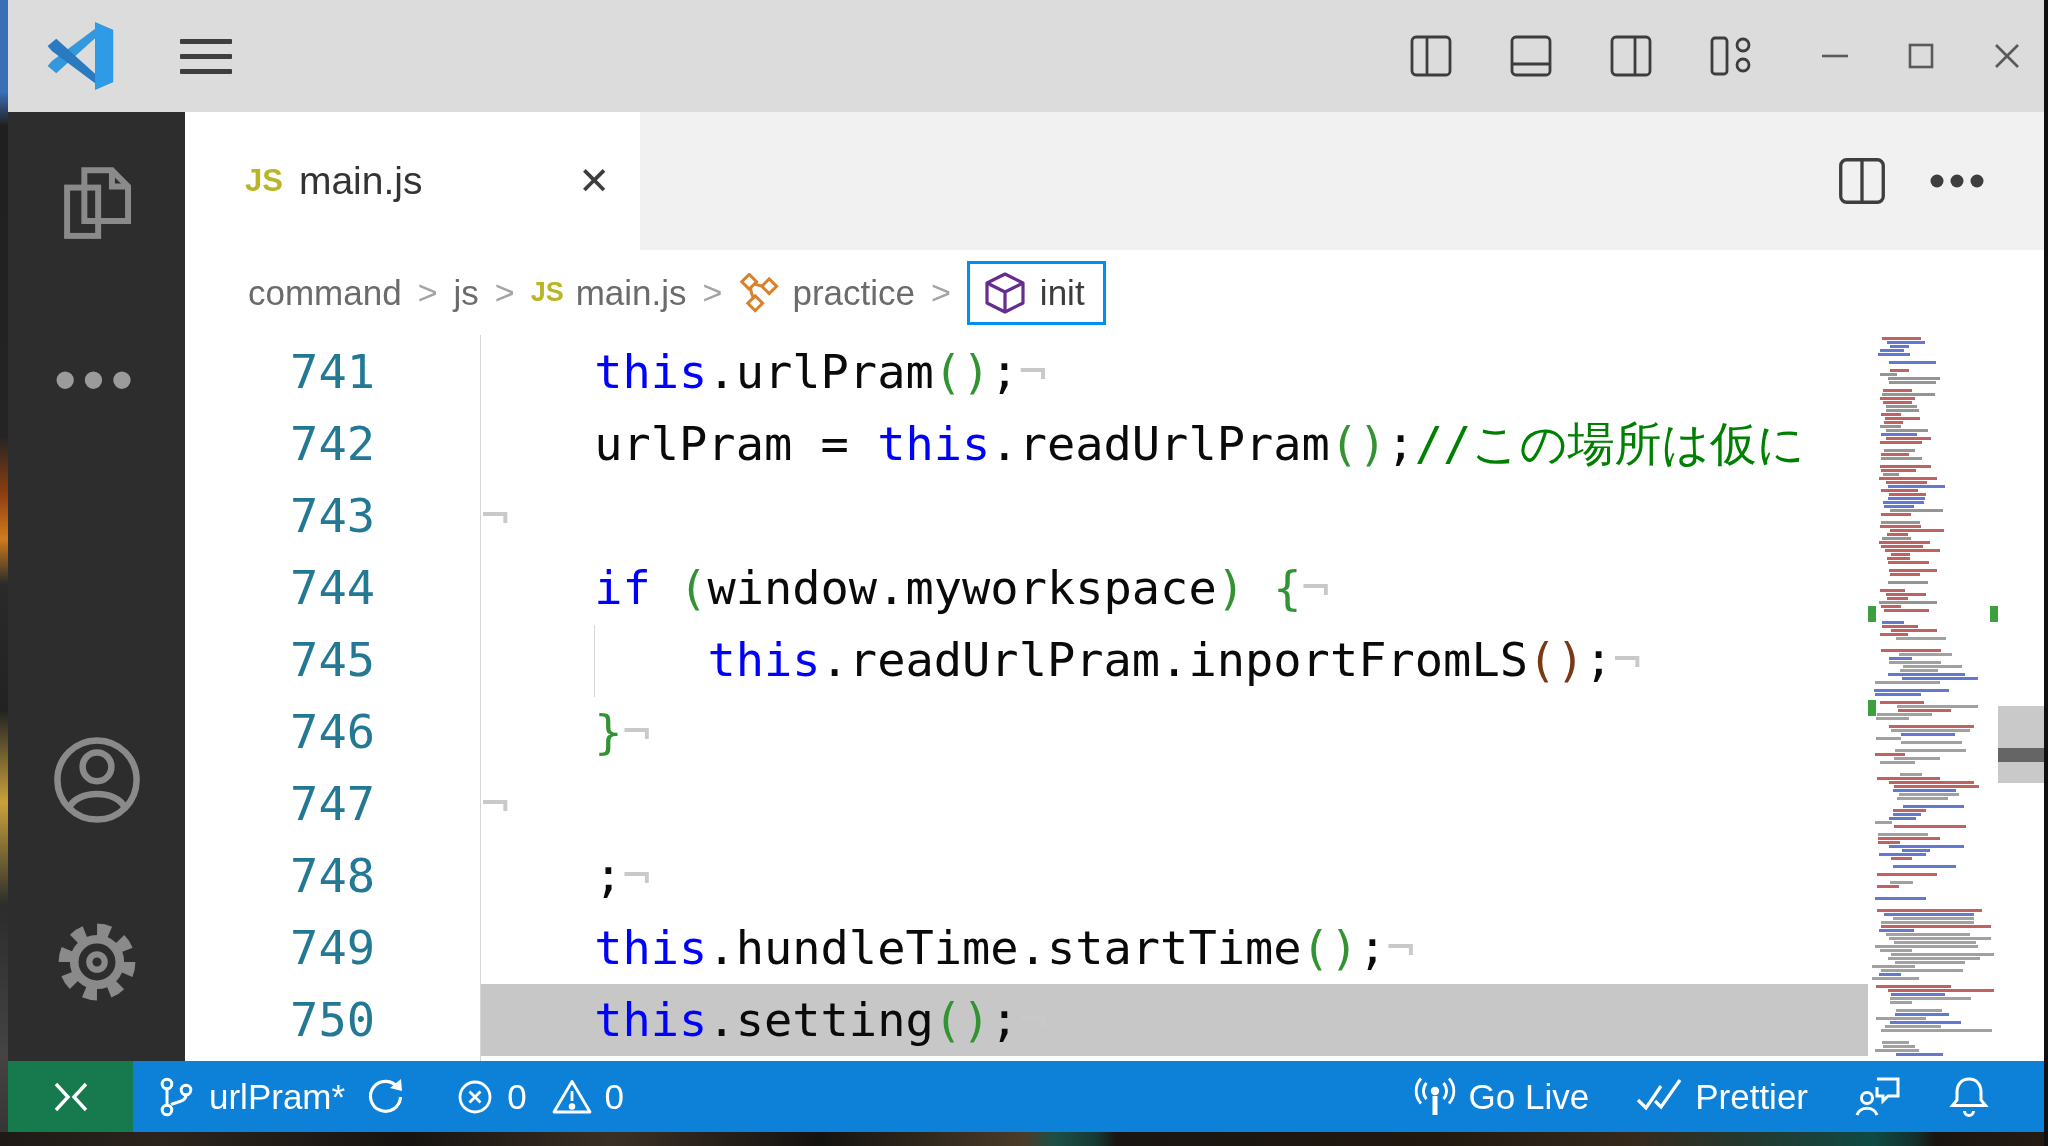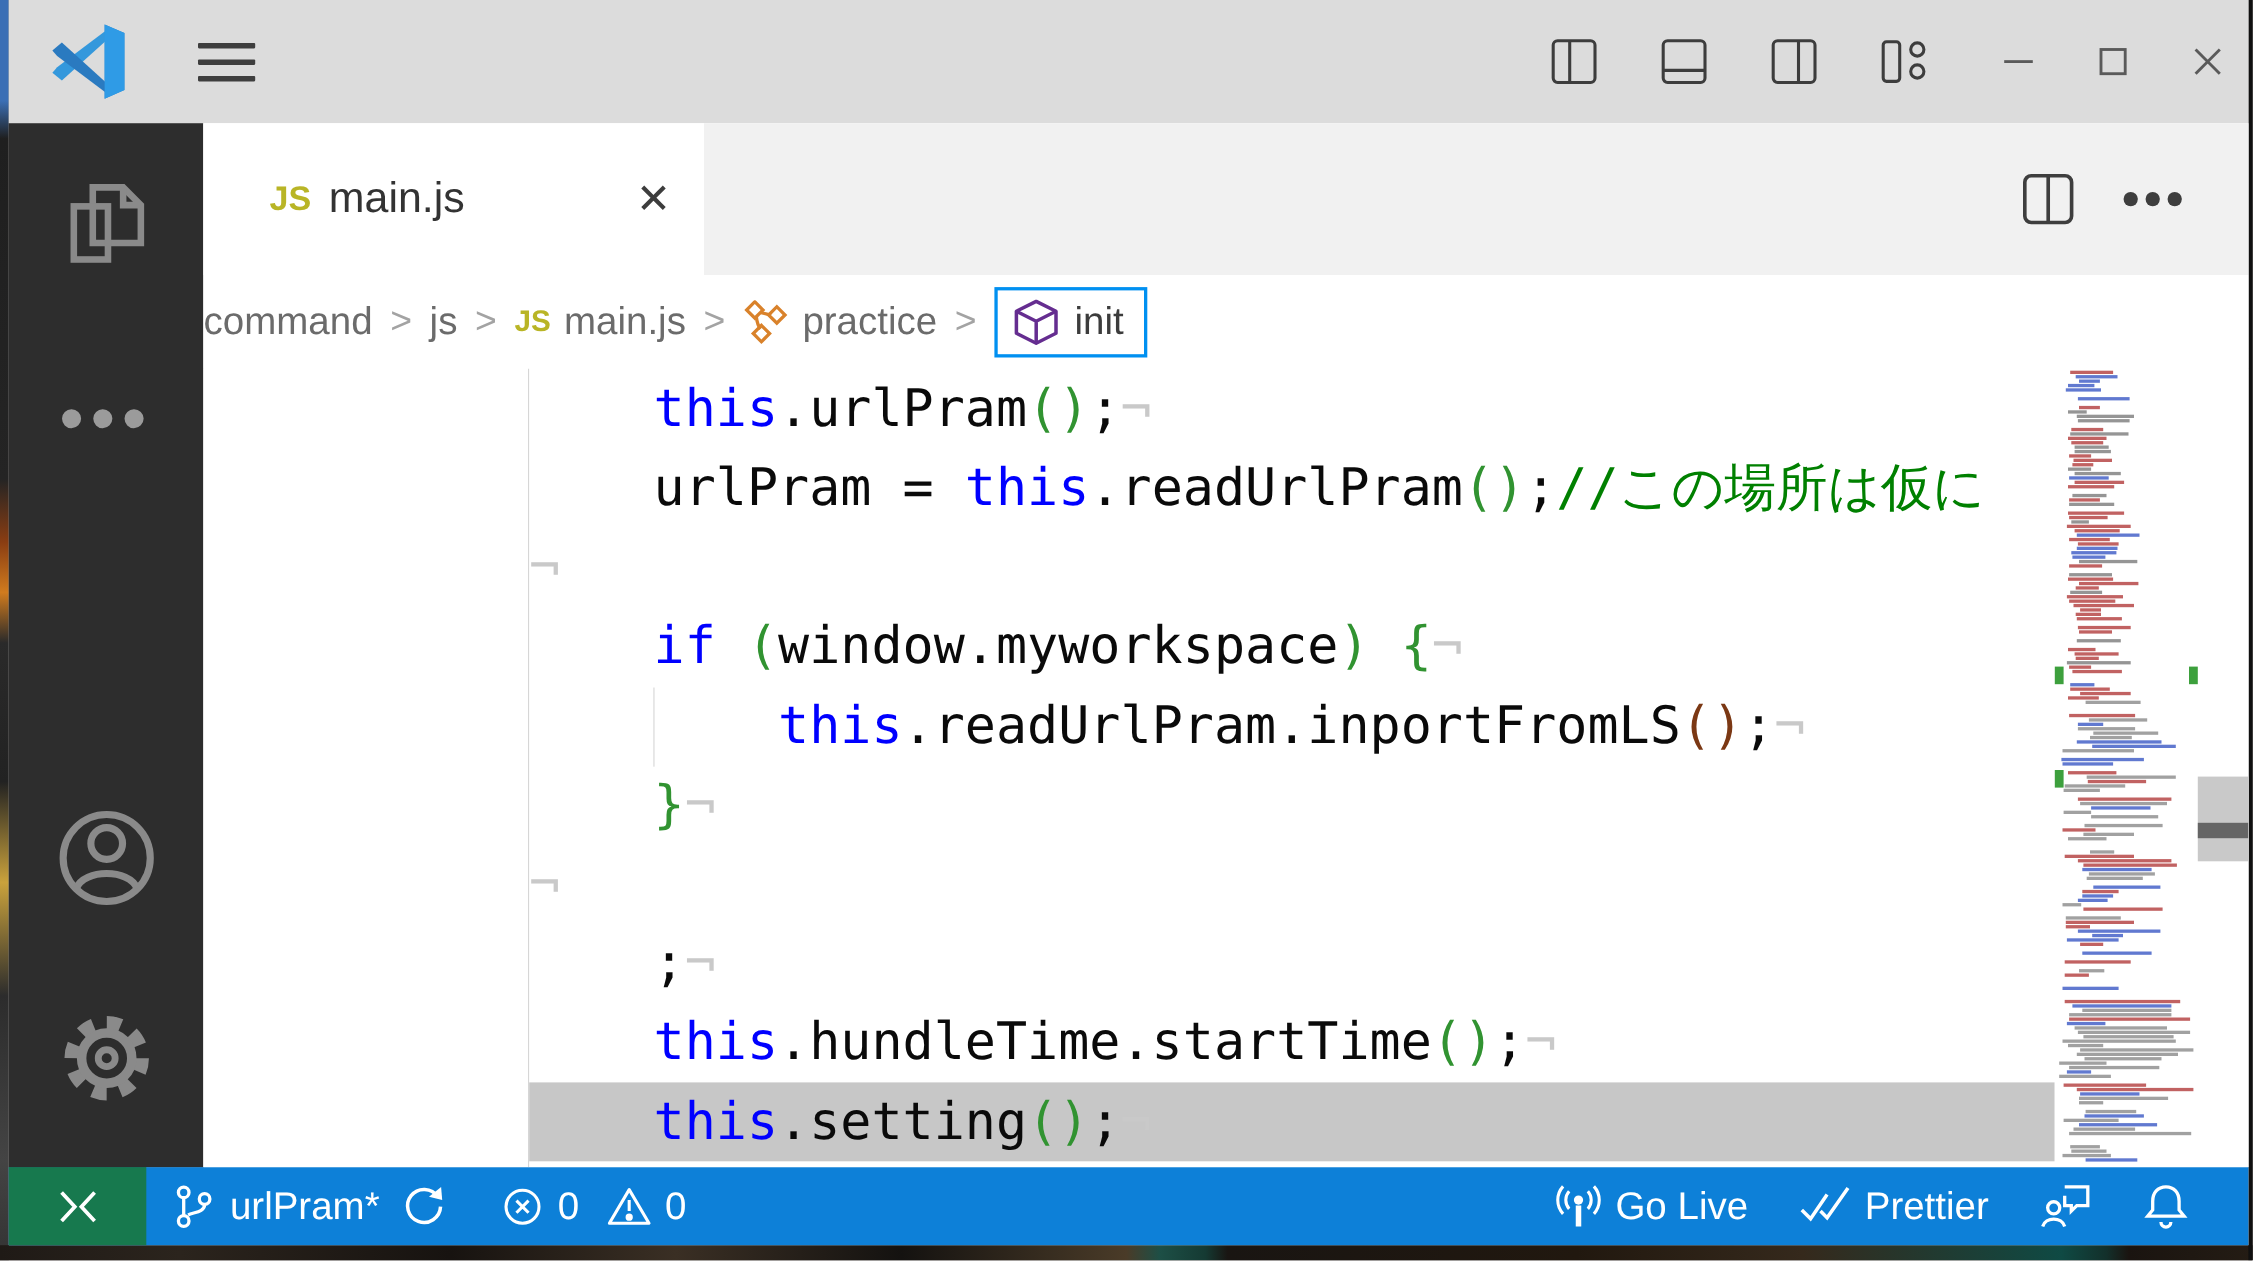--- a/index.html
+++ b/index.html
@@ -37,21 +37,21 @@
   
   .tabbar { position:absolute; left:0; top:0; right:0; height:138px; background:#f1f1f1; }
   .tab-active { position:absolute; left:0; top:0; width:455px; height:138px; background:#ffffff; display:flex; align-items:center; cursor:pointer; }
   .js-badge { font-weight:700; color:#b9b526; }
   .tab-active .js-badge { margin-left:60px; font-size:31px; }
   .tab-label { margin-left:16px; font-size:39px; color:#333; }
   .tab-close { margin-left:auto; margin-right:30px; font-size:38px; color:#3d3d3d; cursor:pointer; }
   .tab-actions { position:absolute; top:0; right:0; height:138px; display:flex; align-items:center; gap:40px; padding-right:58px; }
 
   
-  .breadcrumbs { position:absolute; left:0; top:138px; right:0; height:85px; background:#fff; display:flex; align-items:center; font-size:35px; color:#6b6b6b; }
+  .breadcrumbs { position:absolute; left:0; top:138px; right:0; height:85px; background:#fff; display:flex; align-items:center; padding-left:63px; font-size:35px; color:#6b6b6b; }
   .bc-item { display:flex; align-items:center; gap:12px; cursor:pointer; white-space:nowrap; }
   .bc-sep { margin:0 16px; color:#a3a3a3; font-size:34px; }
   .breadcrumbs .js-badge { font-size:27px; }
   .bc-focused { display:flex; align-items:center; gap:12px; border:3px solid #0090f1; padding:6px 18px 6px 12px; cursor:pointer; }
   .bc-focused .bc-label { color:#3c3c3c; text-underline-offset:7px; text-decoration-thickness:3px; }
 
   
   .editor { position:absolute; left:0; top:223px; right:0; bottom:0; background:#fff; overflow:hidden; }
   .gutter { position:absolute; left:0; top:1px; width:190px; text-align:right;
     font-family:"DejaVu Sans Mono", monospace; font-size:47px; line-height:72px; color:#237893; }
@@ -208,20 +208,32 @@
           <span class="bc-focused">
             <svg width="46" height="46" viewBox="0 0 46 46" fill="none" stroke="#652d90" stroke-width="3.2" stroke-linejoin="round">
               <path d="M23 4 L41 13 V33 L23 42 L5 33 V13 Z"></path>
               <path d="M5 13 L23 22 L41 13 M23 22 V42"></path>
             </svg>
             <span class="bc-label">init</span>
           </span>
         </div>
 
         <div class="editor">
+          <div class="gutter">
+              <div style="height: 72px;">741</div>
+              <div style="height: 72px;">742</div>
+              <div style="height: 72px;">743</div>
+              <div style="height: 72px;">744</div>
+              <div style="height: 72px;">745</div>
+              <div style="height: 72px;">746</div>
+              <div style="height: 72px;">747</div>
+              <div style="height: 72px;">748</div>
+              <div style="height: 72px;">749</div>
+              <div style="height: 72px;">750</div>
+            </div>
           <div class="indent-guide" style="left:295px; top:0; height:726px;"></div>
           <div class="indent-guide" style="left:409px; top:290px; height:72px;"></div>
           <div class="code-area">
               <div class="code-line"><span class="tok-k">    </span><span class="tok-b">this</span><span class="tok-k">.urlPram</span><span class="tok-g">()</span><span class="tok-k">;</span><span class="tok-w">¬</span></div>
               <div class="code-line"><span class="tok-k">    urlPram = </span><span class="tok-b">this</span><span class="tok-k">.readUrlPram</span><span class="tok-g">()</span><span class="tok-k">;</span><span class="tok-c">//この場所は仮に</span></div>
               <div class="code-line"><span class="tok-w">¬</span></div>
               <div class="code-line"><span class="tok-k">    </span><span class="tok-b">if</span><span class="tok-k"> </span><span class="tok-g">(</span><span class="tok-k">window.myworkspace</span><span class="tok-g">)</span><span class="tok-k"> </span><span class="tok-g">{</span><span class="tok-w">¬</span></div>
               <div class="code-line"><span class="tok-k">        </span><span class="tok-b">this</span><span class="tok-k">.readUrlPram.inportFromLS</span><span class="tok-r">()</span><span class="tok-k">;</span><span class="tok-w">¬</span></div>
               <div class="code-line"><span class="tok-k">    </span><span class="tok-g">}</span><span class="tok-w">¬</span></div>
               <div class="code-line"><span class="tok-w">¬</span></div>

